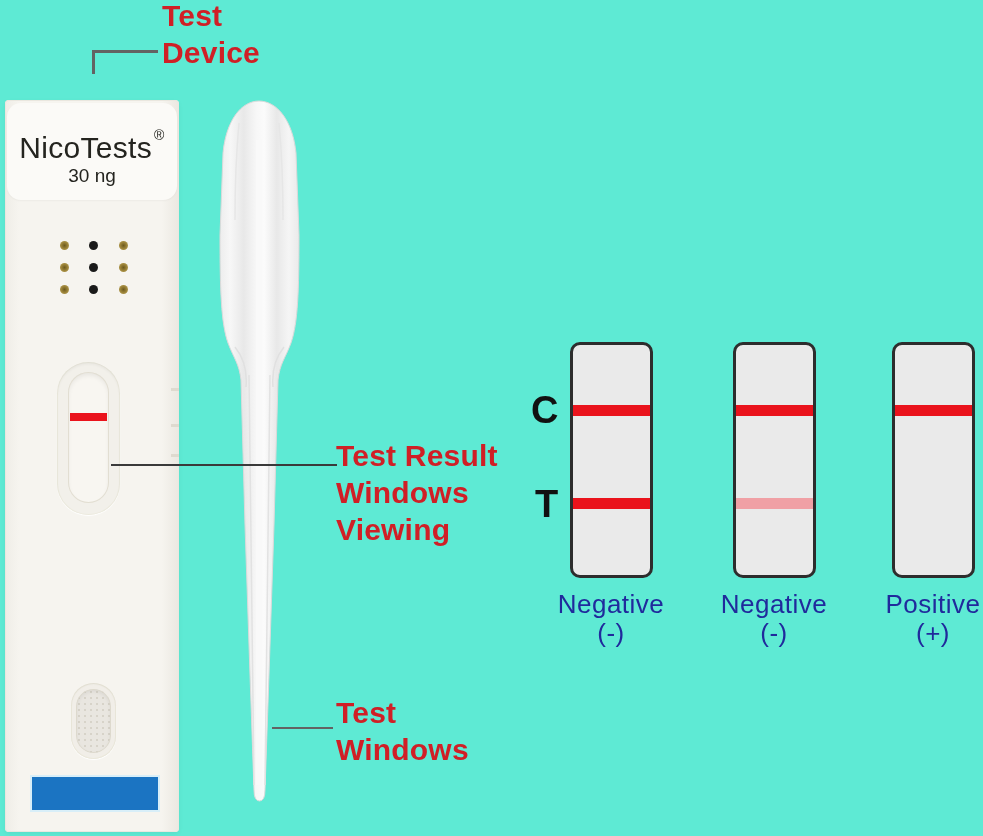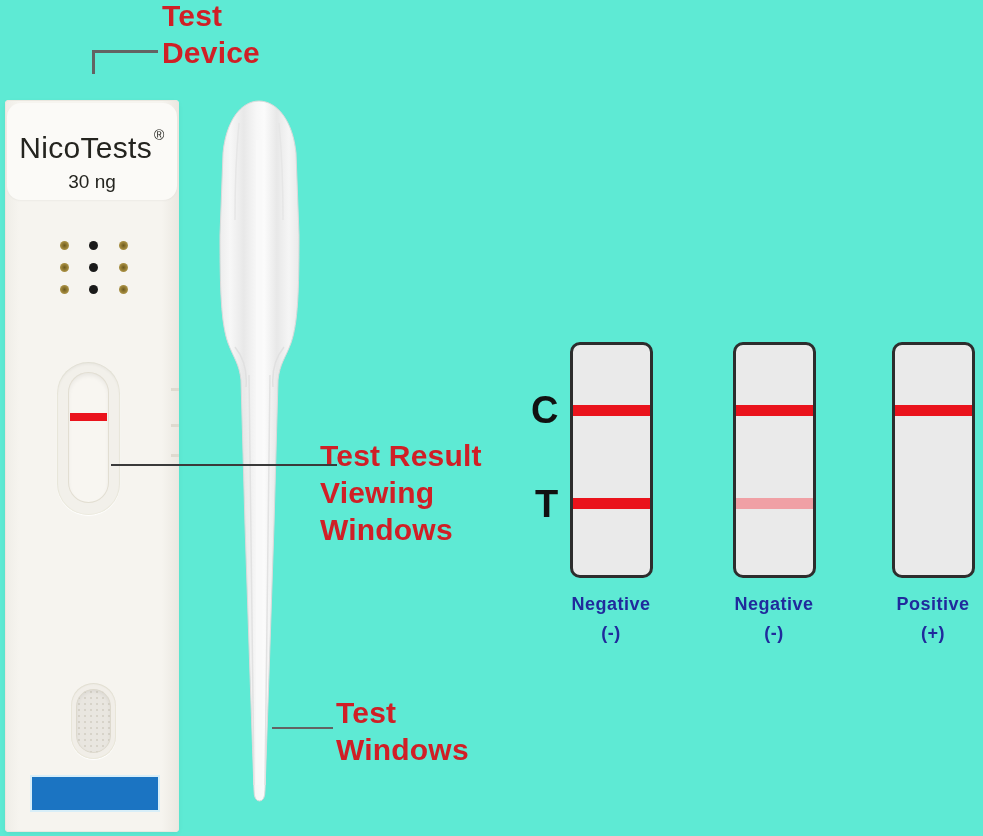--- a/index.html
+++ b/index.html
@@ -3,42 +3,42 @@
 <meta charset="utf-8">
 <style>
   html,body{margin:0;padding:0;background:#fff;}
   .canvas{
     position:relative;width:983px;height:836px;background:#5eead4;overflow:hidden;
     font-family:"Liberation Sans",sans-serif;
   }
   
   .callout{position:absolute;color:var(--label-red);font-weight:bold;font-size:30px;line-height:37px;letter-spacing:.2px;}
   .callout-device{left:162px;top:-3px;}
-  .callout-windows{left:320px;top:437px;}
+  .callout-windows{left:336px;top:437px;}
   .callout-dropper{left:336px;top:694px;}
   
   .conn{position:absolute;background:#636363;}
   .bracket-h{left:92px;top:50px;width:66px;height:3px;}
   .bracket-v{left:92px;top:50px;width:3px;height:24px;}
   .line-window{left:111px;top:464px;width:226px;height:2px;background:#3a3a3a;z-index:30;}
   .line-dropper{left:272px;top:727px;width:61px;height:2px;z-index:30;}
   
   .cassette{
     position:absolute;left:5px;top:100px;width:174px;height:732px;border-radius:4px;
     background:linear-gradient(90deg,#efede7 0%,#f6f4ef 8%,#f6f4ef 90%,#ebe8e1 100%);
     box-shadow:inset 0 0 0 1px #eae7df,0 2px 5px rgba(0,0,0,.05);
   }
   .sticker{
     position:absolute;left:2px;top:3px;width:170px;height:97px;border-radius:14px;
     background:#fbfaf7;box-shadow:0 1px 2px rgba(0,0,0,.04);
     text-align:center;color:#24241f;
   }
   .brand{margin-top:24px;font-size:30px;letter-spacing:.3px;}
   .brand sup{font-size:14px;vertical-align:18px;margin-left:2px;}
-  .dose{margin-top:6px;font-size:19px;}
+  .dose{font-size:19px;}
   .dots{position:absolute;left:45px;top:134px;width:88px;height:66px;
     display:grid;grid-template-columns:repeat(3,1fr);grid-template-rows:repeat(3,1fr);
     justify-items:center;align-items:center;}
   .dot{width:9px;height:9px;border-radius:50%;}
   .dot.gold{background:radial-gradient(circle at 50% 50%, #6d5a1e 0%, var(--dot-gold) 55%, #b7a25c 100%);}
   .dot.black{background:var(--dot-black);}
   .win-outer{
     position:absolute;left:52px;top:262px;width:63px;height:153px;border-radius:32px;
     background:#f2f0ea;box-shadow:inset 0 2px 3px rgba(0,0,0,.05),0 1px 1px #fff,inset 0 0 0 1px #eceade;
   }
@@ -75,21 +75,21 @@
   .strip .line.t{top:153px;background:var(--line-red);}
   .strip .line.t.faint{background:var(--line-faint);}
   .s1{left:570px;}
   .s2{left:733px;}
   .s3{left:892px;}
   .ct-label{position:absolute;color:#111;font-weight:bold;font-size:38px;}
   .ct-c{left:531px;top:389px;}
   .ct-t{left:535px;top:483px;}
   .caption{
     position:absolute;top:590px;width:130px;text-align:center;
-    color:var(--result-blue);font-weight:bold;font-size:18px;line-height:29px;letter-spacing:.5px;
+    color:var(--result-blue);font-weight:normal;font-size:26px;line-height:29px;letter-spacing:.5px;
   }
   .cap1{left:546px;}
   .cap2{left:709px;}
   .cap3{left:868px;}
 </style>
 </head>
 <body>
 
 <div class="canvas">
 
@@ -156,22 +156,22 @@
     <path d="M54,280 L59,690 M75,280 L70,690" stroke="#e2e2e2" stroke-width="1.5" fill="none"></path>
     <path d="M44,28 C41,60 40,95 40,125 M84,28 C87,60 88,95 88,125" stroke="#e6e6e6" stroke-width="1.5" fill="none"></path>
     <path d="M40,252 Q53,268 51,292 M89,252 Q76,268 78,292" stroke="#e0e0e0" stroke-width="1.5" fill="none"></path>
   </svg>
 
   <div class="conn line-window"></div>
   <div class="conn line-dropper"></div>
 
   <div class="callout callout-windows">
     <div>Test Result</div>
+    <div>Windows</div>
     <div>Viewing</div>
-    <div>Windows</div>
   </div>
 
   <div class="callout callout-dropper">
     <div>Test</div>
     <div>Windows</div>
   </div>
 
   <div class="ct-label ct-c">C</div>
   <div class="ct-label ct-t">T</div>
 

